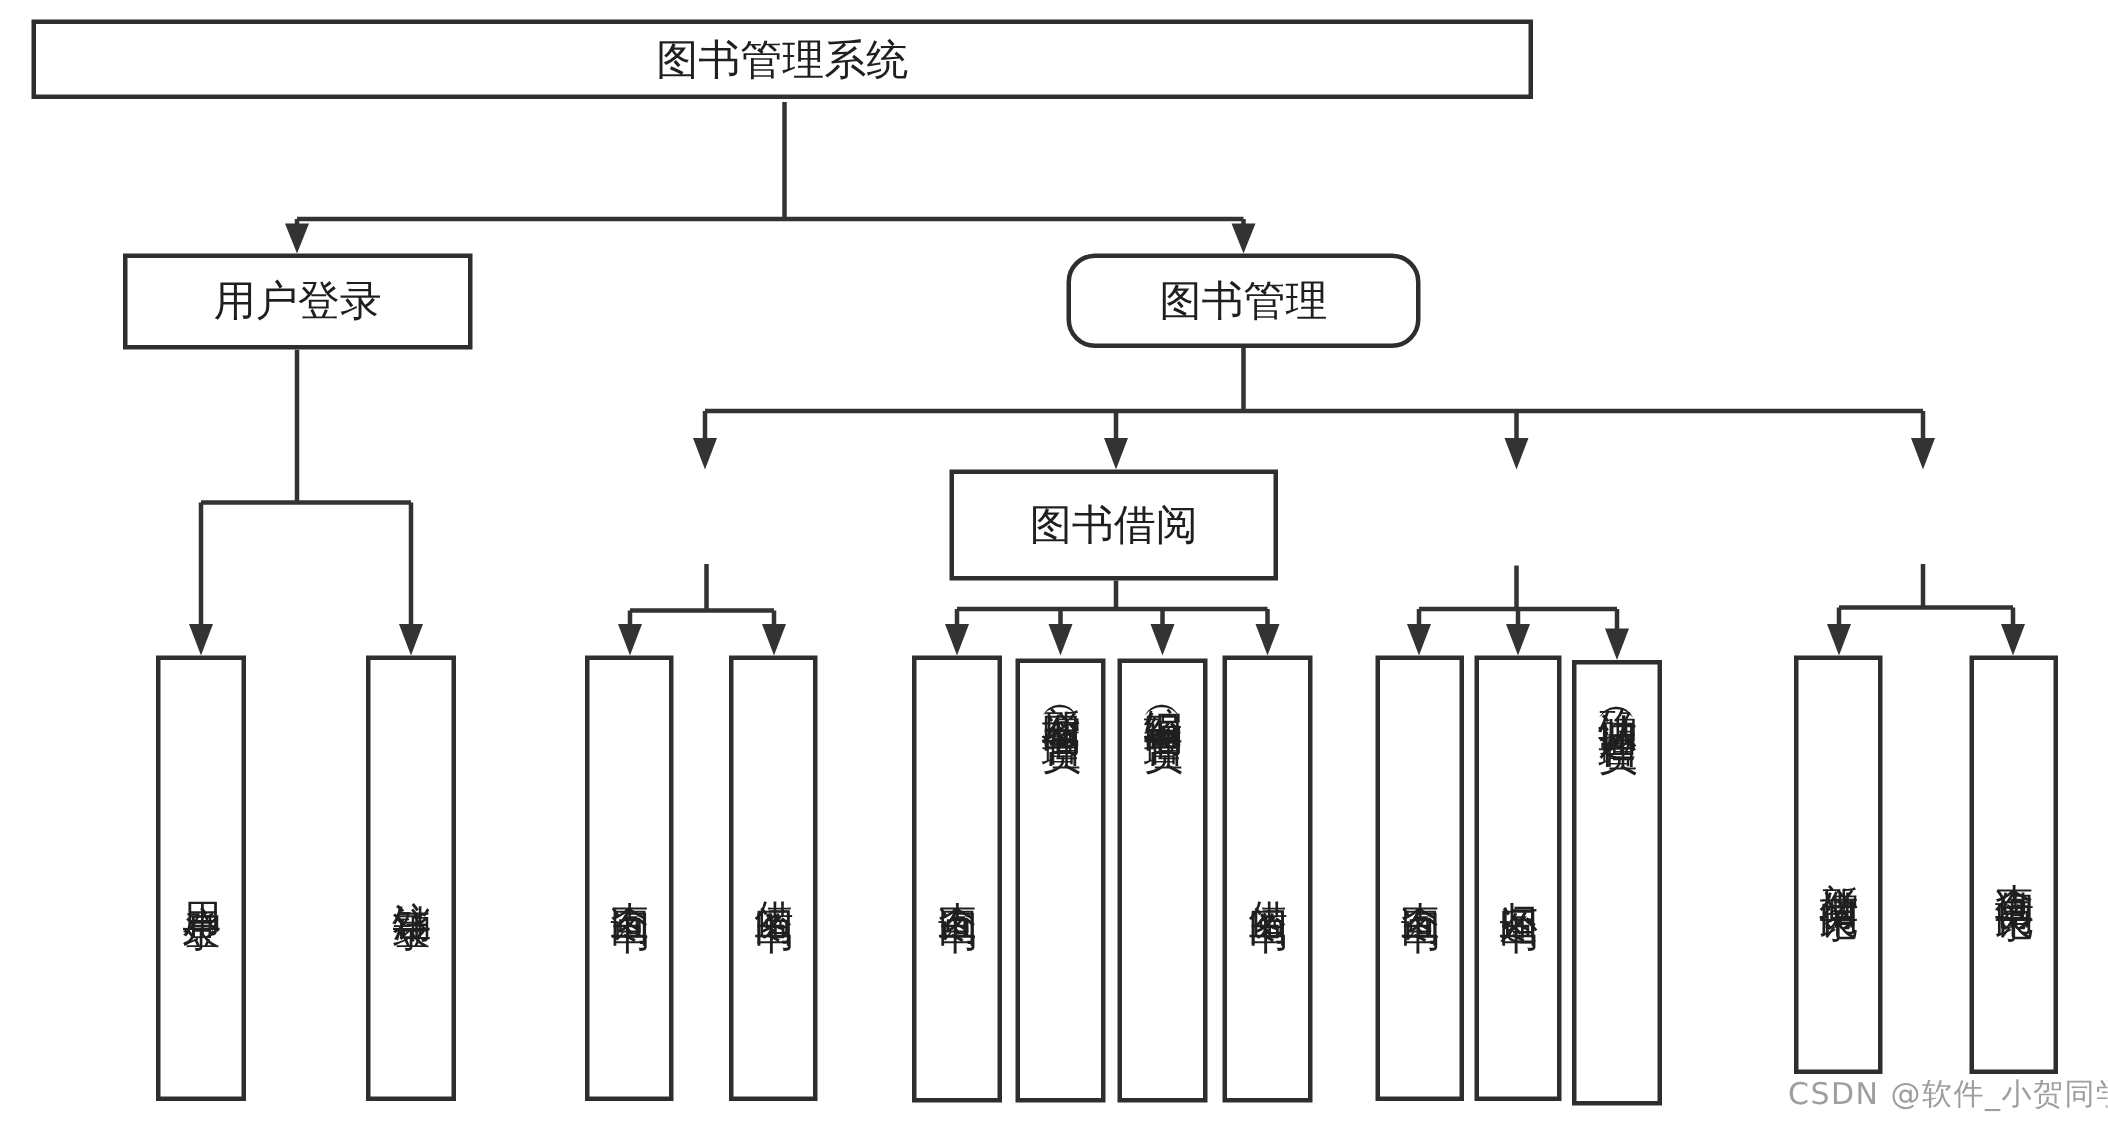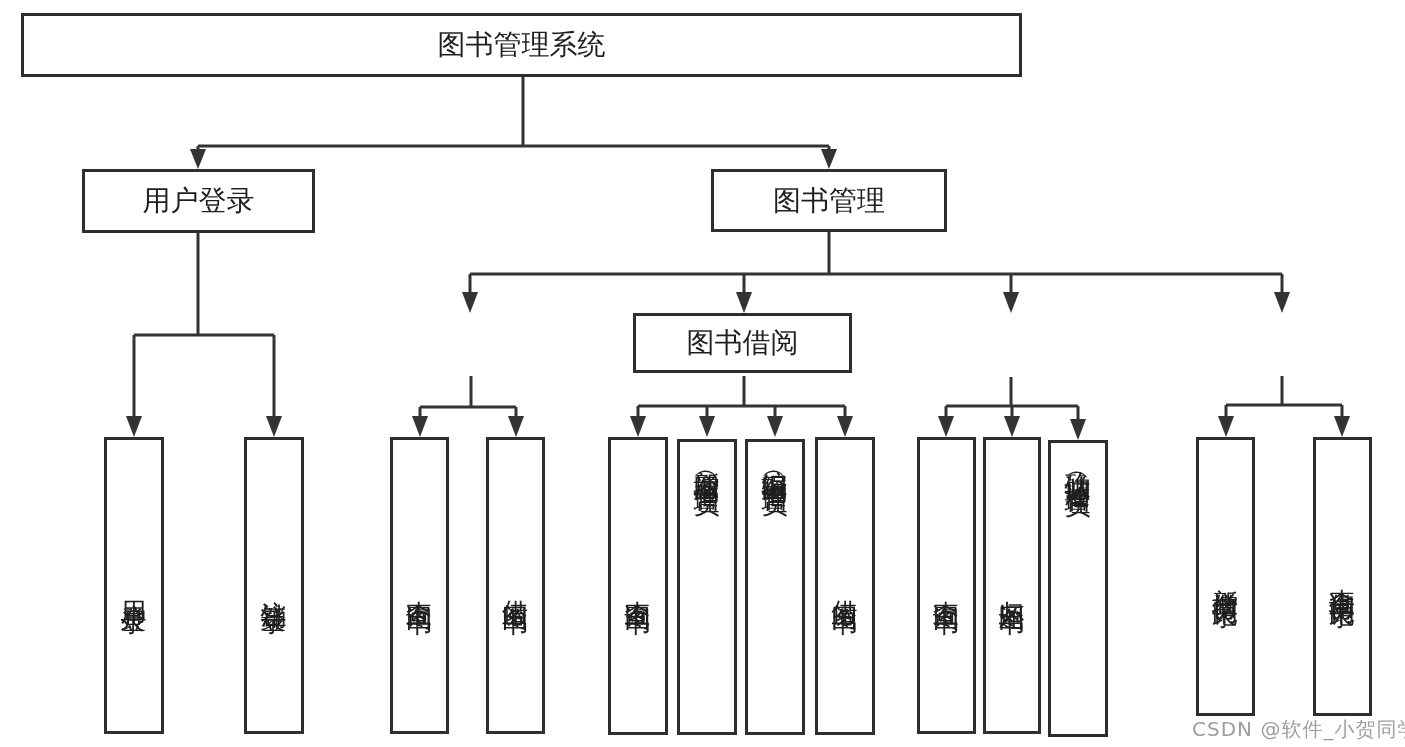--- a/index.html
+++ b/index.html
@@ -14,25 +14,25 @@
     background:#ffffff;border:3px solid var(--box_border,#2e2e2e);
     display:flex;align-items:center;justify-content:center;
     color:var(--text,#1f1f1f);font-size:28px;line-height:1;white-space:nowrap;
   }
   .vnode{
     writing-mode:vertical-rl;text-orientation:mixed;
     font-size:26px;letter-spacing:3px;line-height:1;white-space:normal;
   }
   .vlong{justify-content:flex-start;padding-top:8px;}
   
-  .n-root{left:21px;top:13px;width:1001px;height:64px;}
+  .n-root{left:21px;top:13px;width:1001px;height:53px;}
   .n-user{left:82px;top:169px;width:233px;height:64px;}
-  .n-book{left:711px;top:169px;width:236px;height:63px;}
+  .n-book{left:711px;top:169px;width:236px;height:63px;border-radius:19px;}
   .n-recommend{left:363px;top:313px;width:216px;height:63px;}
-  .n-borrow{left:633px;top:313px;width:219px;height:60px;}
+  .n-borrow{left:633px;top:313px;width:219px;height:74px;}
   .n-current{left:901px;top:313px;width:220px;height:64px;}
   .n-record{left:1175px;top:313px;width:215px;height:63px;}
   .l-login{left:104px;top:437px;width:60px;height:297px;}
   .l-logout{left:244px;top:437px;width:60px;height:297px;}
   .l-query-r{left:390px;top:437px;width:59px;height:297px;}
   .l-borrow-r{left:486px;top:437px;width:59px;height:297px;}
   .l-query-b{left:608px;top:437px;width:60px;height:298px;}
   .l-add-b{left:677px;top:439px;width:60px;height:296px;}
   .l-edit-b{left:745px;top:439px;width:60px;height:296px;}
   .l-borrow-b{left:815px;top:437px;width:60px;height:298px;}

